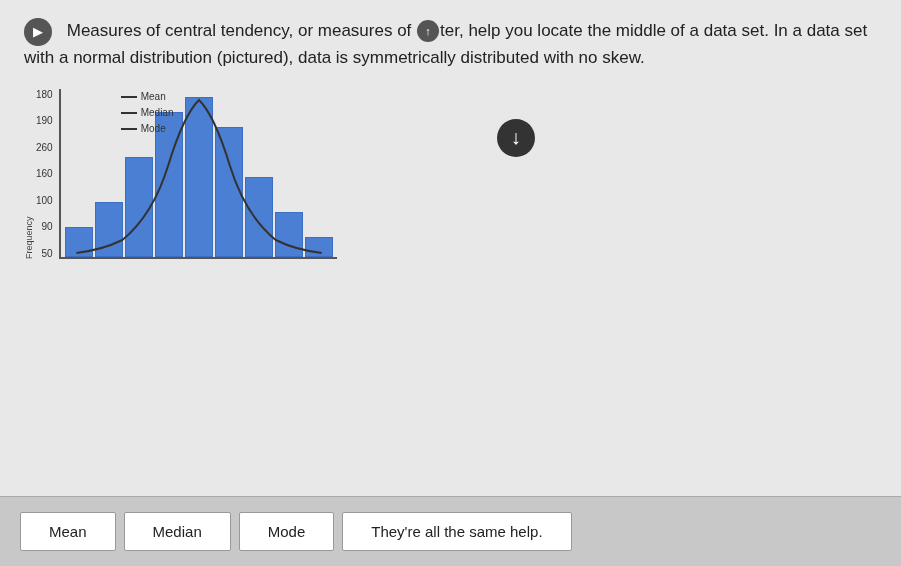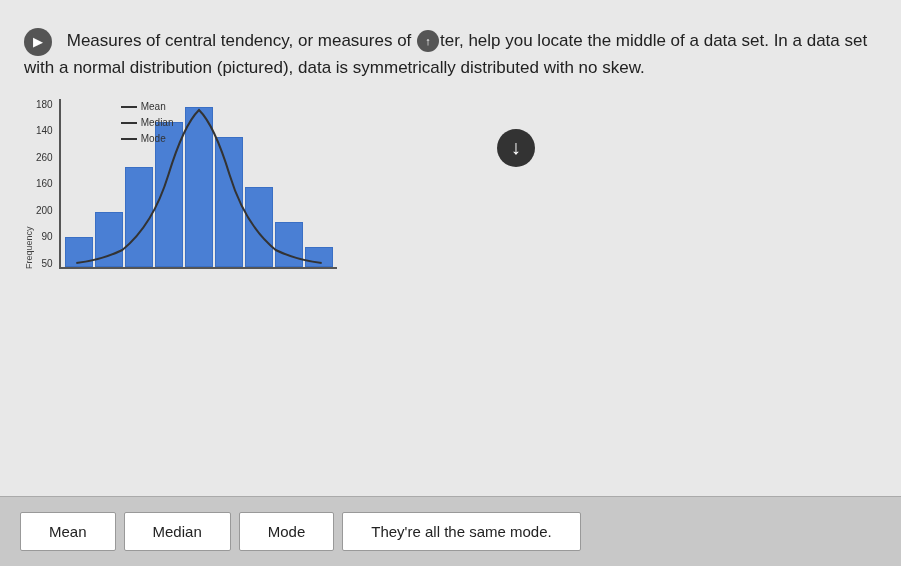--- a/index.html
+++ b/index.html
@@ -8,21 +8,21 @@
       height: 566px;
       background: #d0d0d0;
       font-family: Arial, sans-serif;
       overflow: hidden;
       display: flex;
       flex-direction: column;
     }
 
     .main-content {
       flex: 1;
-      padding: 28px 24px 10px 24px;
+      padding: 18px 24px 10px 24px;
       background: #e8e8e8;
     }
 
     .intro-text {
       font-size: 17px;
       color: #222;
       line-height: 1.45;
       margin-bottom: 18px;
     }
 
@@ -180,24 +180,24 @@
   <div class="chart-row">
 
     <div style="position:relative; display:flex; ">
 
       <div style="writing-mode:vertical-rl;transform:rotate(180deg);font-size:9px;color:#444;margin-right:2px;height:170px;display:flex;align-items:center;">
         <span>Frequency</span>
       </div>
 
       <div class="y-axis">
         <span>180</span>
-        <span>140</span>
+        <span>190</span>
         <span>260</span>
         <span>160</span>
-        <span>200</span>
+        <span>100</span>
         <span>90</span>
         <span>50</span>
       </div>
 
       <div class="bars-container">
 
         <div class="legend">
           <div class="legend-item">
             <div class="legend-line"></div>
             <span>Mean</span>
@@ -233,14 +233,14 @@
         <span>↓</span>
       </div>
     </div>
   </div>
 </div>
 
 <div class="bottom-section">
   <button class="answer-btn">Mean</button>
   <button class="answer-btn">Median</button>
   <button class="answer-btn">Mode</button>
-  <button class="answer-btn">They're all the same mode.</button>
+  <button class="answer-btn">They're all the same help.</button>
 </div>
 
 </body></html>

